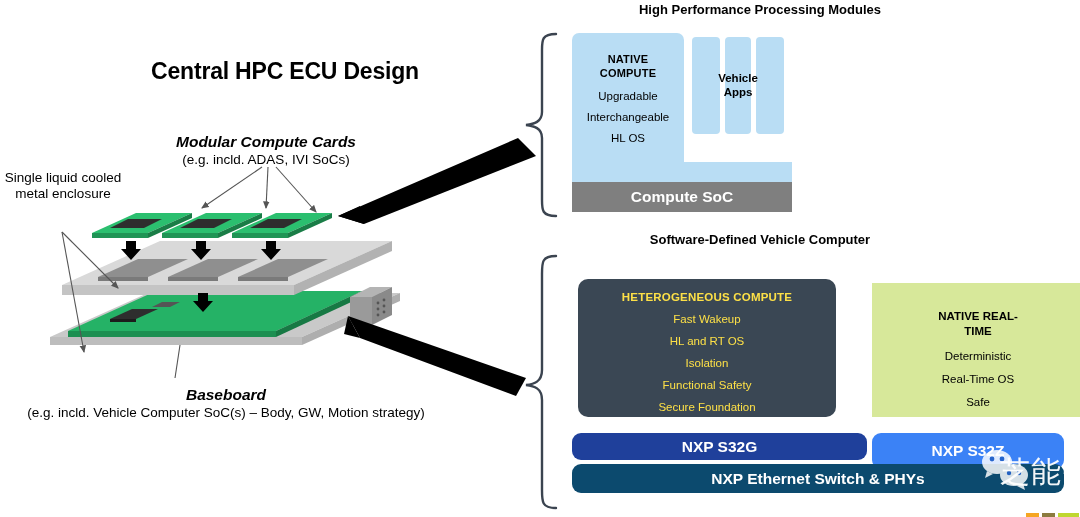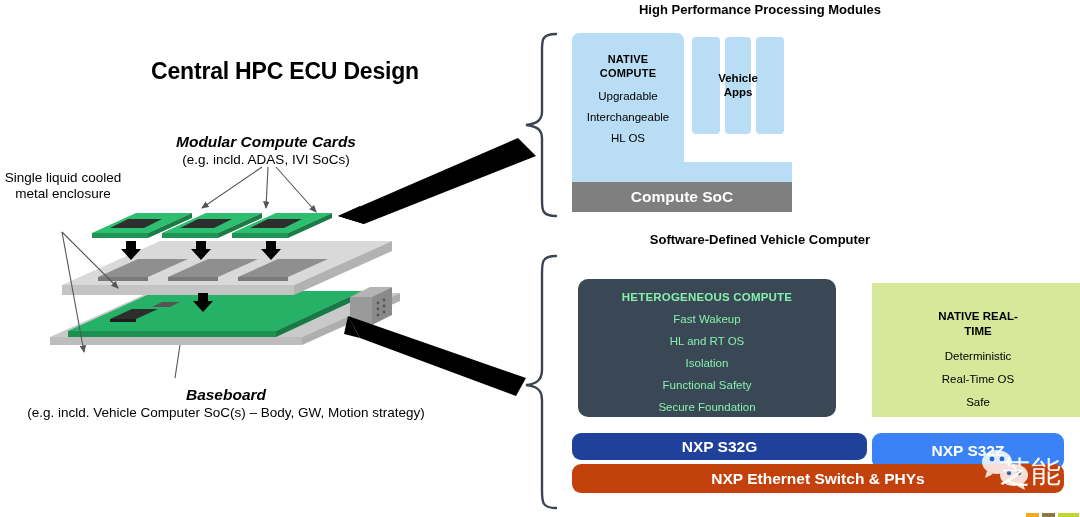--- a/index.html
+++ b/index.html
@@ -48,34 +48,34 @@
   #lb-native .h{font-weight:bold;font-size:11px;line-height:1.25;letter-spacing:.2px;}
   #lb-native .r{font-size:11.5px;margin-top:9px;}
   #lb-vehicle{left:118px;top:38px;width:96px;text-align:center;
       font-weight:bold;font-size:11.5px;line-height:1.25;color:#000;}
   #soc-bar{left:572px;top:182px;width:220px;height:30px;background:#7F7F7F;
       color:#fff;font-weight:bold;font-size:15.5px;display:flex;
       align-items:center;justify-content:center;}
 
   
   #het-box{left:578px;top:279px;width:258px;height:138px;background:#3A4754;
-      border-radius:10px;color:#86efac;text-align:center;padding-top:12px;
+      border-radius:10px;color:#fde047;text-align:center;padding-top:12px;
       box-sizing:border-box;}
   #het-box .h{font-weight:bold;font-size:11.5px;letter-spacing:.2px;}
   #het-box .r{font-size:11.5px;margin-top:10px;}
   #rt-box{left:852px;top:283px;width:212px;height:134px;background:#D7E89A;
       color:#000;text-align:center;padding-top:26px;box-sizing:border-box;margin-left:20px;}
   #rt-box .h{font-weight:bold;font-size:11.5px;line-height:1.3;}
   #rt-box .r{font-size:11.5px;margin-top:11px;}
 
   .nxpbar{position:absolute;display:flex;align-items:center;justify-content:center;
       color:#fff;font-weight:bold;font-size:15.5px;border-radius:9px;}
   #bar-s32g{left:572px;top:433px;width:295px;height:27px;background:#1F409B;}
   #bar-s32z{left:872px;top:433px;width:192px;height:36px;background:#3b82f6;}
-  #bar-eth{left:572px;top:464px;width:492px;height:29px;background:#c2410c;}
+  #bar-eth{left:572px;top:464px;width:492px;height:29px;background:#0c4a6e;}
 
   
   #watermark{left:975px;top:447px;width:60px;height:48px;opacity:.92;}
   #wm-text{left:1000px;top:452px;font-size:30px;color:#ffffff;
       font-family:"DejaVu Sans",sans-serif;font-weight:500;white-space:nowrap;
       letter-spacing:1px;opacity:.95;}
   #nxp-logo-corner{left:1026px;top:508px;}
 </style>
 </head>
 <body>

